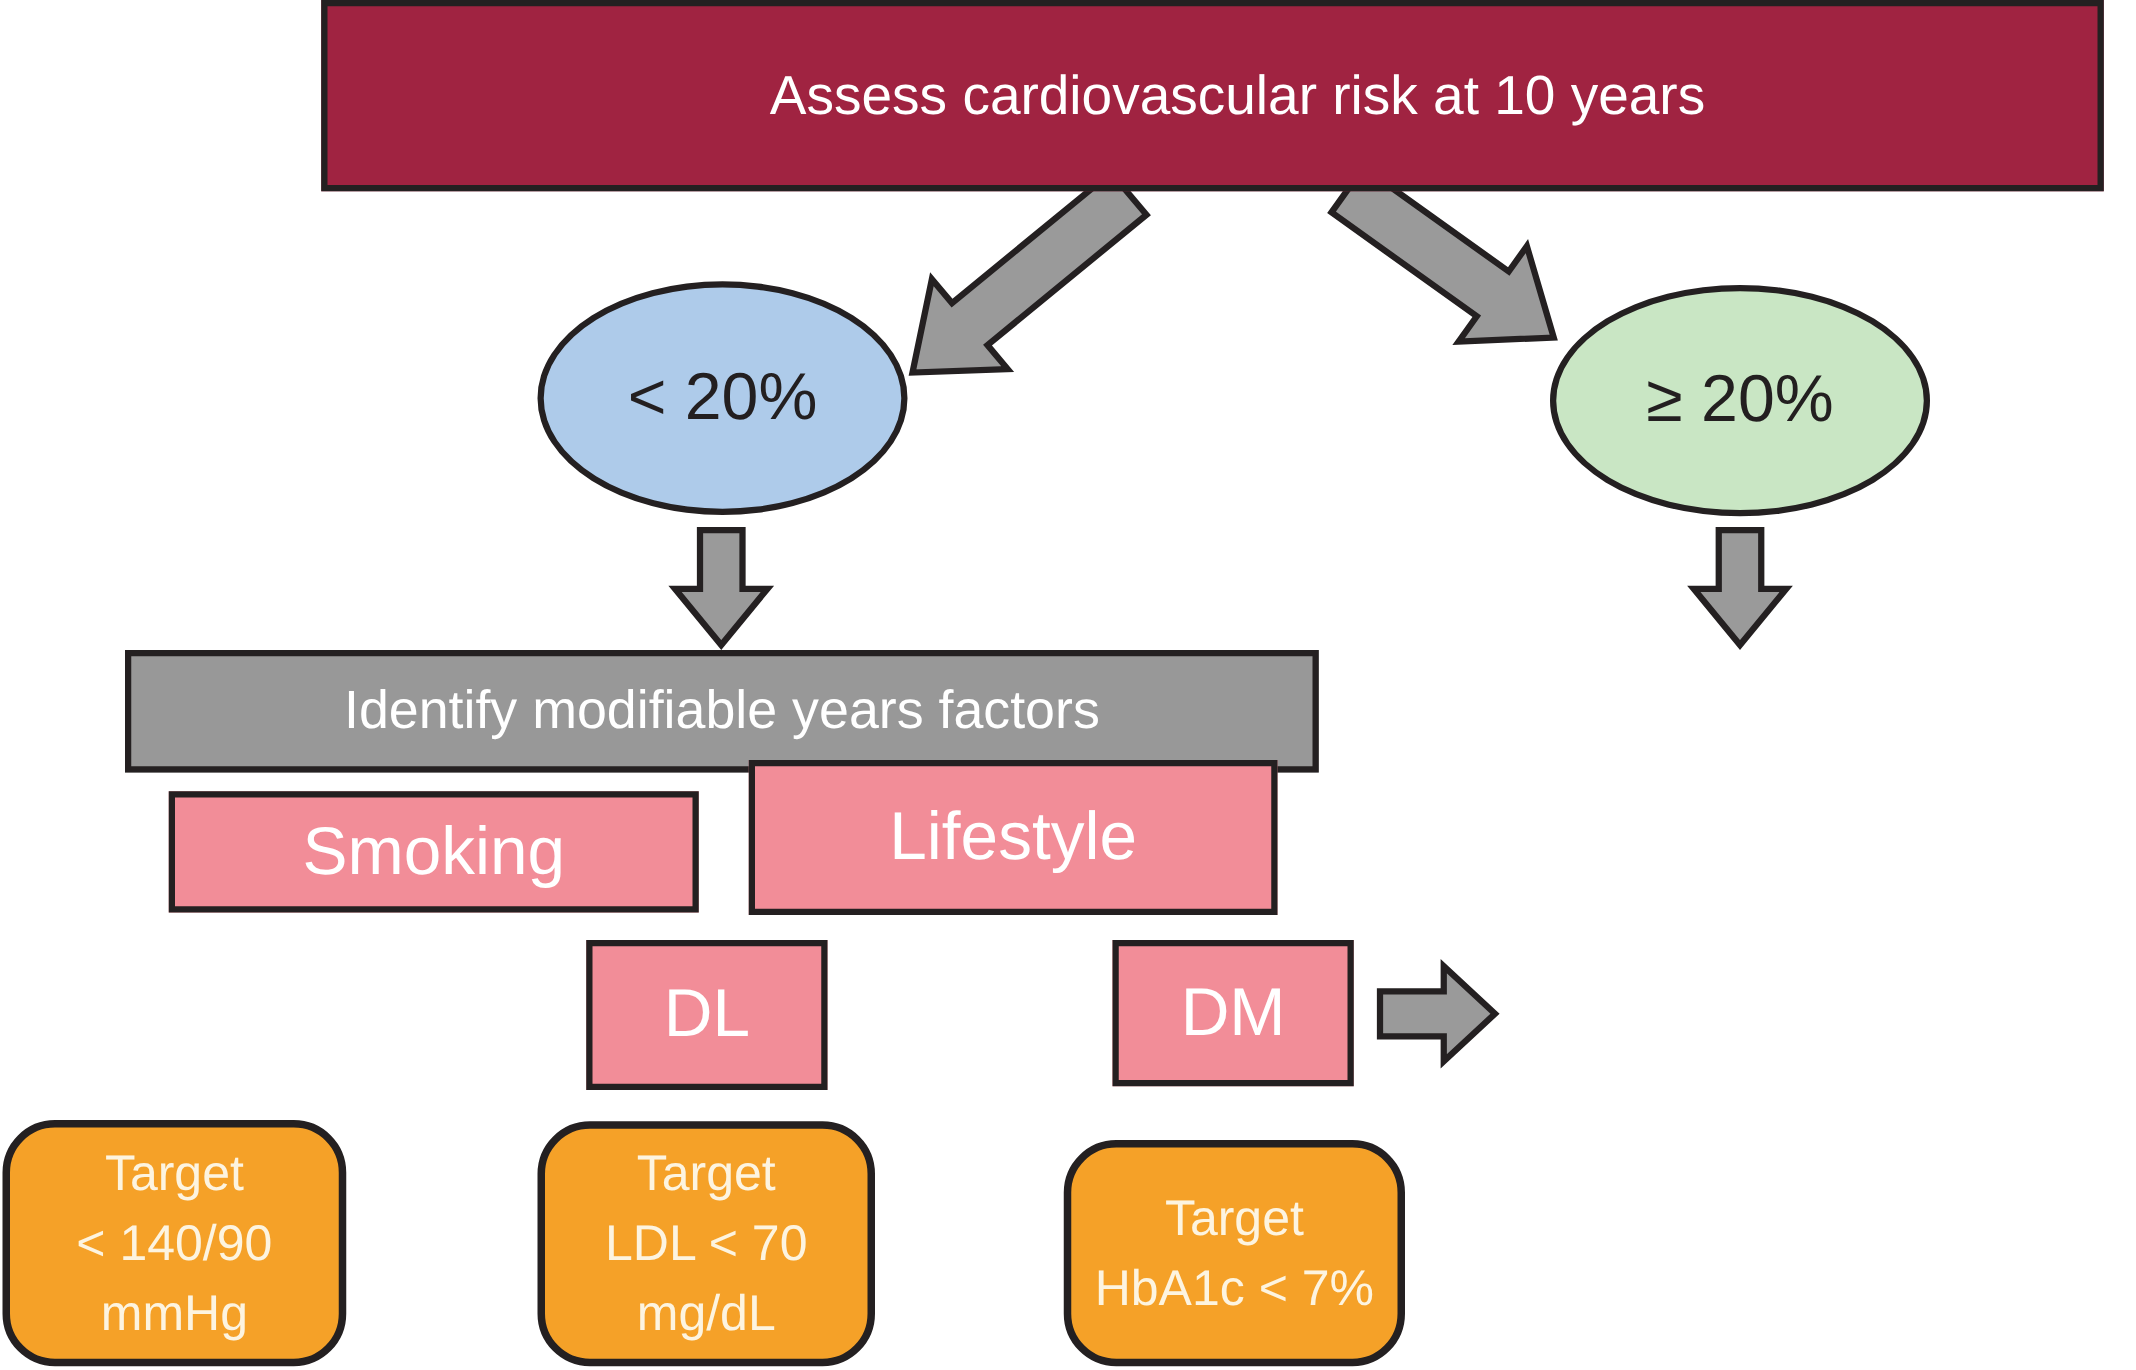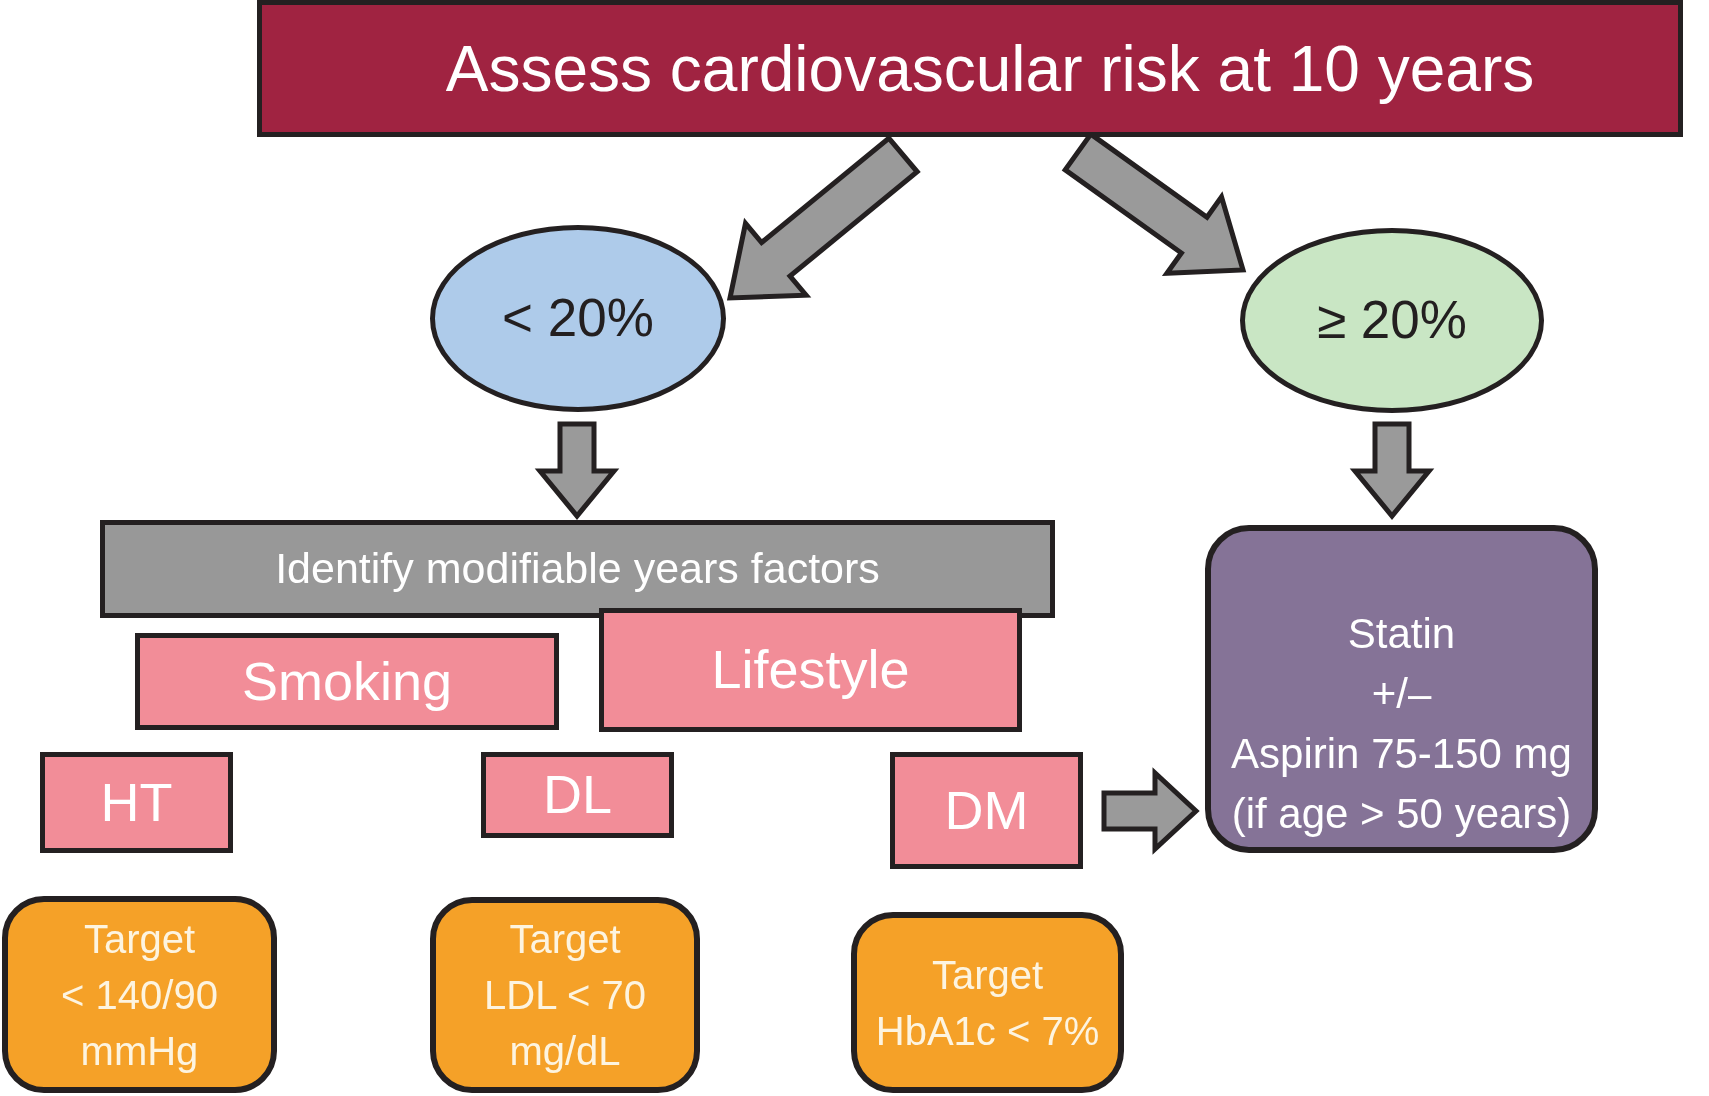--- a/index.html
+++ b/index.html
@@ -6,43 +6,43 @@
   .canvas{
     position:relative;width:1709px;height:1096px;background:#ffffff;
     font-family:"Liberation Sans","DejaVu Sans",sans-serif;overflow:hidden;
   }
   .canvas *{box-sizing:border-box;}
   .node{
     position:absolute;display:flex;align-items:center;justify-content:center;
     text-align:center;white-space:pre-line;line-height:1.25;
   }
   .banner{
-    left:257px;top:0;width:1426px;height:137px;
+    left:257px;top:0;width:1426px;height:153px;
     background:var(--color-banner);border:5px solid var(--color-outline);
-    color:var(--color-white_text);font-size:64px;padding-left:40px;
+    color:var(--color-white_text);font-size:44px;padding-left:40px;
   }
   .ellipse{
     border:5px solid var(--color-outline);border-radius:50%;
     color:var(--color-node_text_dark);font-size:53px;
   }
   .ellipse-low{left:430px;top:225px;width:296px;height:187px;background:var(--color-ellipse_low);}
   .ellipse-high{left:1240px;top:228px;width:304px;height:185px;background:var(--color-ellipse_high);}
   .gray-bar{
     left:100px;top:520px;width:955px;height:98px;
     background:var(--color-gray_bar);border:5px solid var(--color-outline);
     color:var(--color-white_text);font-size:43px;
   }
   .pink{
     background:var(--color-pink);border:5px solid var(--color-outline);
     color:var(--color-white_text);font-size:54px;
   }
   .smoking{left:135px;top:633px;width:424px;height:97px;}
   .lifestyle{left:599px;top:608px;width:423px;height:124px;}
   .ht{left:40px;top:752px;width:193px;height:101px;}
-  .dl{left:469px;top:752px;width:193px;height:86px;margin-left:12px;}
+  .dl{left:469px;top:752px;width:193px;height:120px;}
   .dm{left:890px;top:752px;width:193px;height:117px;}
   .orange{
     background:var(--color-orange);border:6px solid var(--color-outline);
     border-radius:42px;color:var(--color-orange_text);font-size:40px;line-height:1.4;
   }
   .target-ht{left:2px;top:896px;width:275px;height:197px;}
   .target-dl{left:430px;top:897px;width:270px;height:196px;}
   .target-dm{left:851px;top:912px;width:273px;height:181px;}
   .purple{
     left:1205px;top:525px;width:393px;height:328px;
@@ -72,31 +72,26 @@
   <div class="node banner">Assess cardiovascular risk at 10 years</div>
 
   <div class="node ellipse ellipse-low">&lt; 20%</div>
   <div class="node ellipse ellipse-high">≥ 20%</div>
 
   <div class="node gray-bar">Identify modifiable years factors</div>
 
   <div class="node pink smoking">Smoking</div>
   <div class="node pink lifestyle">Lifestyle</div>
 
-  <div class="node pink ht">HT</div>
   <div class="node pink dl">DL</div>
   <div class="node pink dm">DM</div>
 
   <div class="node orange target-ht">Target
 &lt; 140/90
 mmHg</div>
   <div class="node orange target-dl">Target
 LDL &lt; 70
 mg/dL</div>
   <div class="node orange target-dm">Target
 HbA1c &lt; 7%</div>
 
-  <div class="node purple">Statin
-+/–
-Aspirin 75-150 mg
-(if age &gt; 50 years)</div>
 
 </div>
 
 </body></html>

